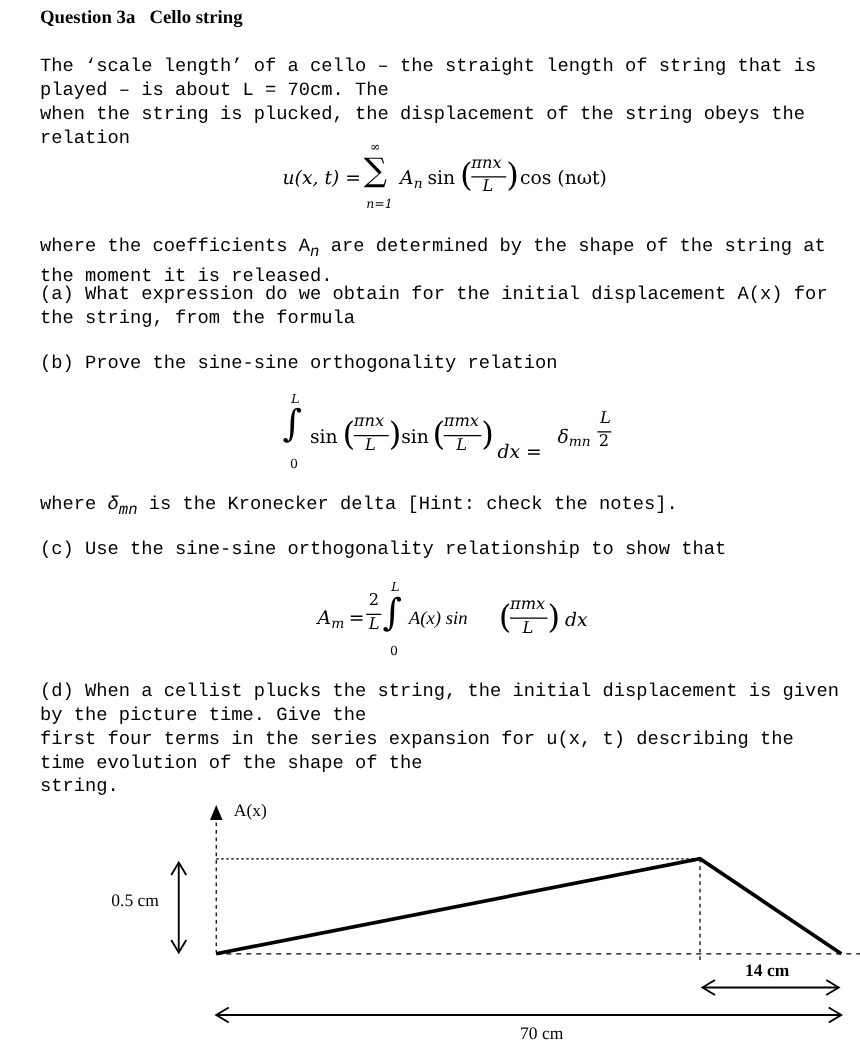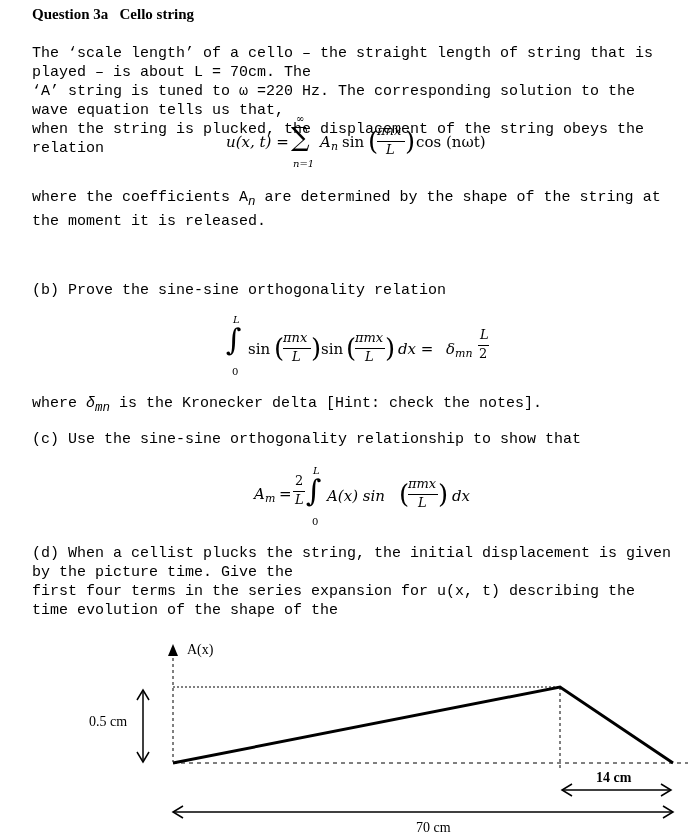--- a/index.html
+++ b/index.html
@@ -13,21 +13,20 @@
   </style>
 </head>
 <body>
 
 <div class="title">
   <span>Question 3a</span>&nbsp;&nbsp;&nbsp;<span>Cello string</span>
 </div>
 
 <div class="p" style="top:44px;">
   <div>The ‘scale length’ of a cello – the straight length of string that is played – is about L = 70cm.  The</div>
-  <div>‘A’ string is tuned to ω =220 Hz.  The corresponding solution to the wave equation tells us that,</div>
   <div>when the string is plucked, the displacement of the string obeys the relation</div>
 </div>
 
 <div>
   <span class="eq it" style="left:226px; top:133px;">u(x, t) =</span>
   <span class="eq" style="left:296px; top:113px; font-size:10px;">∞</span>
   <span class="eq" style="left:291px; top:122px; font-size:26px;">∑</span>
   <span class="eq it" style="left:293px; top:158px; font-size:10px;">n=1</span>
   <span class="eq it" style="left:320px; top:133px;">A</span>
   <span class="eq it" style="left:331px; top:140px; font-size:11px;">n</span>
@@ -38,20 +37,21 @@
   <span class="eq it" style="left:386px; top:142px; font-size:13px;">L</span>
   <span class="eq" style="left:405px; top:126px; font-size:26px;">)</span>
   <span class="eq" style="left:416px; top:133px;">cos (nωt)</span>
 </div>
 
 <div class="p" style="top:188px;">
   <span>where the coefficients A</span><sub class="it">n</sub><span> are determined by the shape of the string at the moment it is released.</span>
 </div>
 
 <div class="p" style="top:226px;">
+  <div>(a) What expression do we obtain for the initial displacement A(x) for the string, from the formula</div>
 </div>
 
 <div class="p" style="top:281px;">
   <div>(b) Prove the sine-sine orthogonality relation</div>
 </div>
 
 <div>
   <span class="eq it" style="left:233px; top:314px; font-size:10px;">L</span>
   <span class="eq" style="left:226px; top:322px; font-size:30px;">∫</span>
   <span class="eq" style="left:232px; top:366px; font-size:10px;">0</span>
@@ -60,21 +60,21 @@
   <span class="eq it" style="left:283px; top:330px; font-size:13px;">πnx</span>
   <div style="position:absolute; left:283px; top:348px; width:28px; border-top:1px solid #000;"></div>
   <span class="eq it" style="left:292px; top:349px; font-size:13px;">L</span>
   <span class="eq" style="left:311px; top:333px; font-size:26px;">)</span>
   <span class="eq" style="left:321px; top:340px;">sin</span>
   <span class="eq" style="left:346px; top:333px; font-size:26px;">(</span>
   <span class="eq it" style="left:355px; top:330px; font-size:13px;">πmx</span>
   <div style="position:absolute; left:355px; top:348px; width:30px; border-top:1px solid #000;"></div>
   <span class="eq it" style="left:365px; top:349px; font-size:13px;">L</span>
   <span class="eq" style="left:385px; top:333px; font-size:26px;">)</span>
-  <span class="eq it" style="left:398px; top:340px;">dx =</span>
+  <span class="eq it" style="left:398px; top:352px;">dx =</span>
   <span class="eq it" style="left:446px; top:340px;">δ</span>
   <span class="eq it" style="left:455px; top:347px; font-size:11px;">mn</span>
   <span class="eq it" style="left:480px; top:327px; font-size:13px;">L</span>
   <div style="position:absolute; left:478px; top:345px; width:11px; border-top:1px solid #000;"></div>
   <span class="eq" style="left:479px; top:346px; font-size:13px;">2</span>
 </div>
 
 <div class="p" style="top:394px;">
   <span>where </span><span class="it">δ</span><sub class="it">mn</sub><span> is the Kronecker delta [Hint: check the notes].</span>
 </div>
@@ -86,32 +86,33 @@
 <div>
   <span class="eq it" style="left:254px; top:485px;">A</span>
   <span class="eq it" style="left:265px; top:492px; font-size:11px;">m</span>
   <span class="eq" style="left:279px; top:485px;">=</span>
   <span class="eq" style="left:295px; top:473px; font-size:13px;">2</span>
   <div style="position:absolute; left:293px; top:491px; width:12px; border-top:1px solid #000;"></div>
   <span class="eq it" style="left:295px; top:492px; font-size:13px;">L</span>
   <span class="eq it" style="left:313px; top:465px; font-size:10px;">L</span>
   <span class="eq" style="left:306px; top:473px; font-size:30px;">∫</span>
   <span class="eq" style="left:312px; top:516px; font-size:10px;">0</span>
-  <span class="eq it" style="left:327px; top:487px;">A(x) sin</span>
+  <span class="eq it" style="left:327px; top:487px;font-family:Liberation Serif, serif;">A(x) sin</span>
   <span class="eq" style="left:399px; top:479px; font-size:26px;">(</span>
   <span class="eq it" style="left:408px; top:476px; font-size:13px;">πmx</span>
   <div style="position:absolute; left:408px; top:494px; width:30px; border-top:1px solid #000;"></div>
   <span class="eq it" style="left:418px; top:495px; font-size:13px;">L</span>
   <span class="eq" style="left:438px; top:479px; font-size:26px;">)</span>
   <span class="eq it" style="left:452px; top:487px;">dx</span>
 </div>
 
 <div class="p" style="top:544px;">
   <div>(d) When a cellist plucks the string, the initial displacement is given by the picture time.  Give the</div>
   <div>first four terms in the series expansion for u(x, t) describing the time evolution of the shape of the</div>
+  <div>string.</div>
 </div>
 
 <div style="position:absolute; left:0; top:630px; width:688px; height:210px;margin-left:48px;">
   <svg width="688" height="210" viewBox="0 630 688 210">
 
     <line x1="125" y1="652" x2="125" y2="762" stroke="#000" stroke-width="1" stroke-dasharray="3,3"></line>
     <polygon points="125,644 120,656 130,656" fill="#000"></polygon>
 
     <line x1="125" y1="687" x2="512" y2="687" stroke="#000" stroke-width="1" stroke-dasharray="2,2"></line>
 

